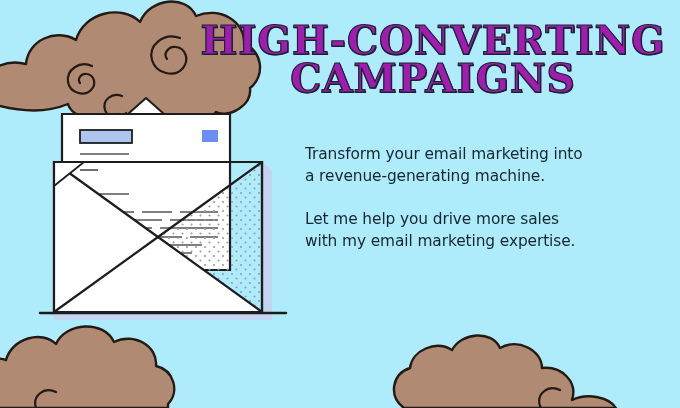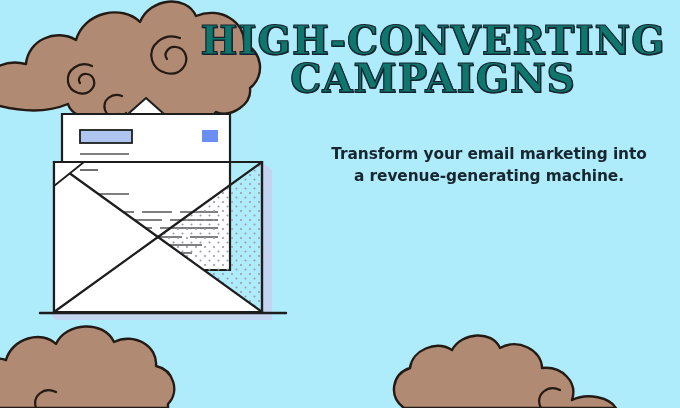--- a/index.html
+++ b/index.html
@@ -29,44 +29,43 @@
     position: absolute;
     left: 186px;
     top: 22px;
     width: 494px;
     text-align: center;
     font-family: "DejaVu Serif", serif;
     font-weight: bold;
     font-size: 39px;
     line-height: 0.97;
     letter-spacing: 1.0px;
-    color: #0f766e;
+    color: #a21caf;
     text-transform: uppercase;
     -webkit-text-stroke: 1.1px #16242f;
     text-shadow: 1px 1px 0 #16242f, -0.5px 0.5px 0 #2e4354;
     white-space: pre-line;
   }
 
   
   .copy {
     position: absolute;
     left: 305px;
     top: 144px;
     width: 368px;
   }
   .copy p {
     margin: 0 0 21px 0;
     font-family: "DejaVu Sans", sans-serif;
-    font-weight: bold;
+    font-weight: normal;
     font-size: 15.4px;
     line-height: 1.42;
     color: #17262f;
     letter-spacing: -0.1px;
     white-space: pre-line;
-    text-align: center;
   }
   .copy p:last-child { margin-bottom: 0; }
 
   
   .envelope {
     position: absolute;
     left: 32px;
     top: 92px;
   }
 </style>
@@ -202,15 +201,17 @@
 
     <line x1="8" y1="221" x2="254" y2="221" stroke="#1d1d1d" stroke-width="2.4" stroke-linecap="round"></line>
   </svg>
 
   <div class="headline">HIGH-CONVERTING
 CAMPAIGNS</div>
 
   <div class="copy">
     <p>Transform your email marketing into
  a revenue-generating machine.</p>
+    <p>Let me help you drive more sales
+with my email marketing expertise.</p>
   </div>
 
 </div>
 
 </body></html>

